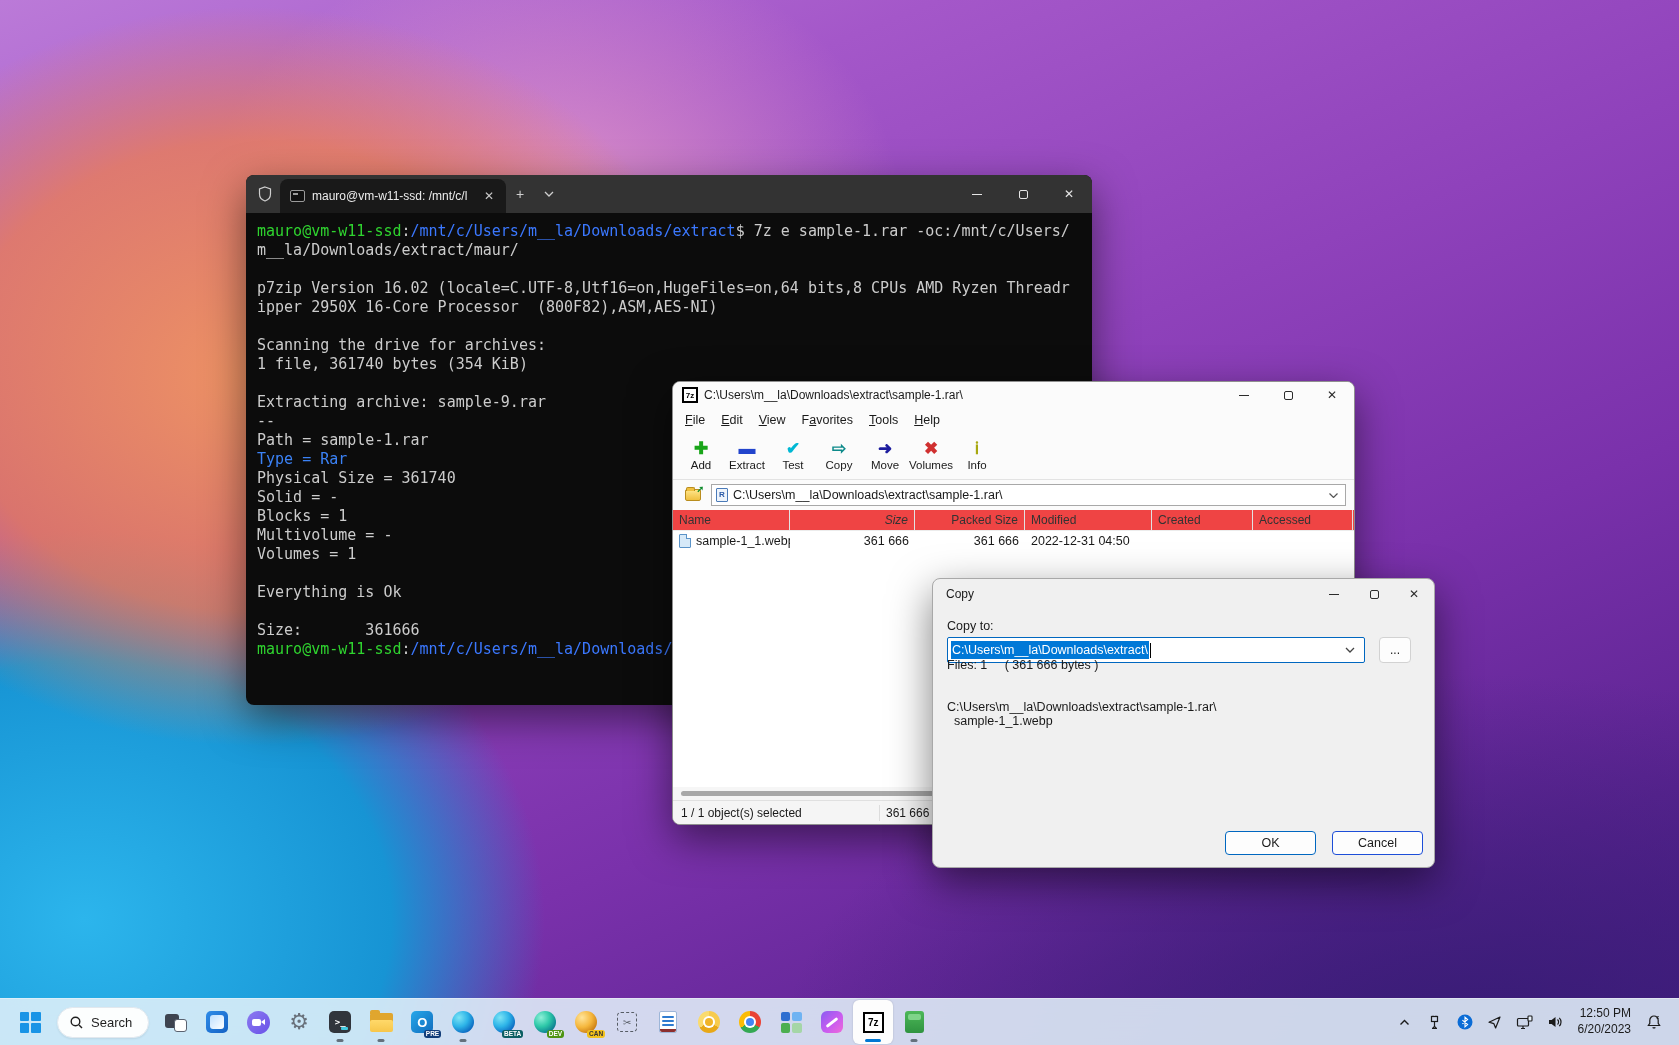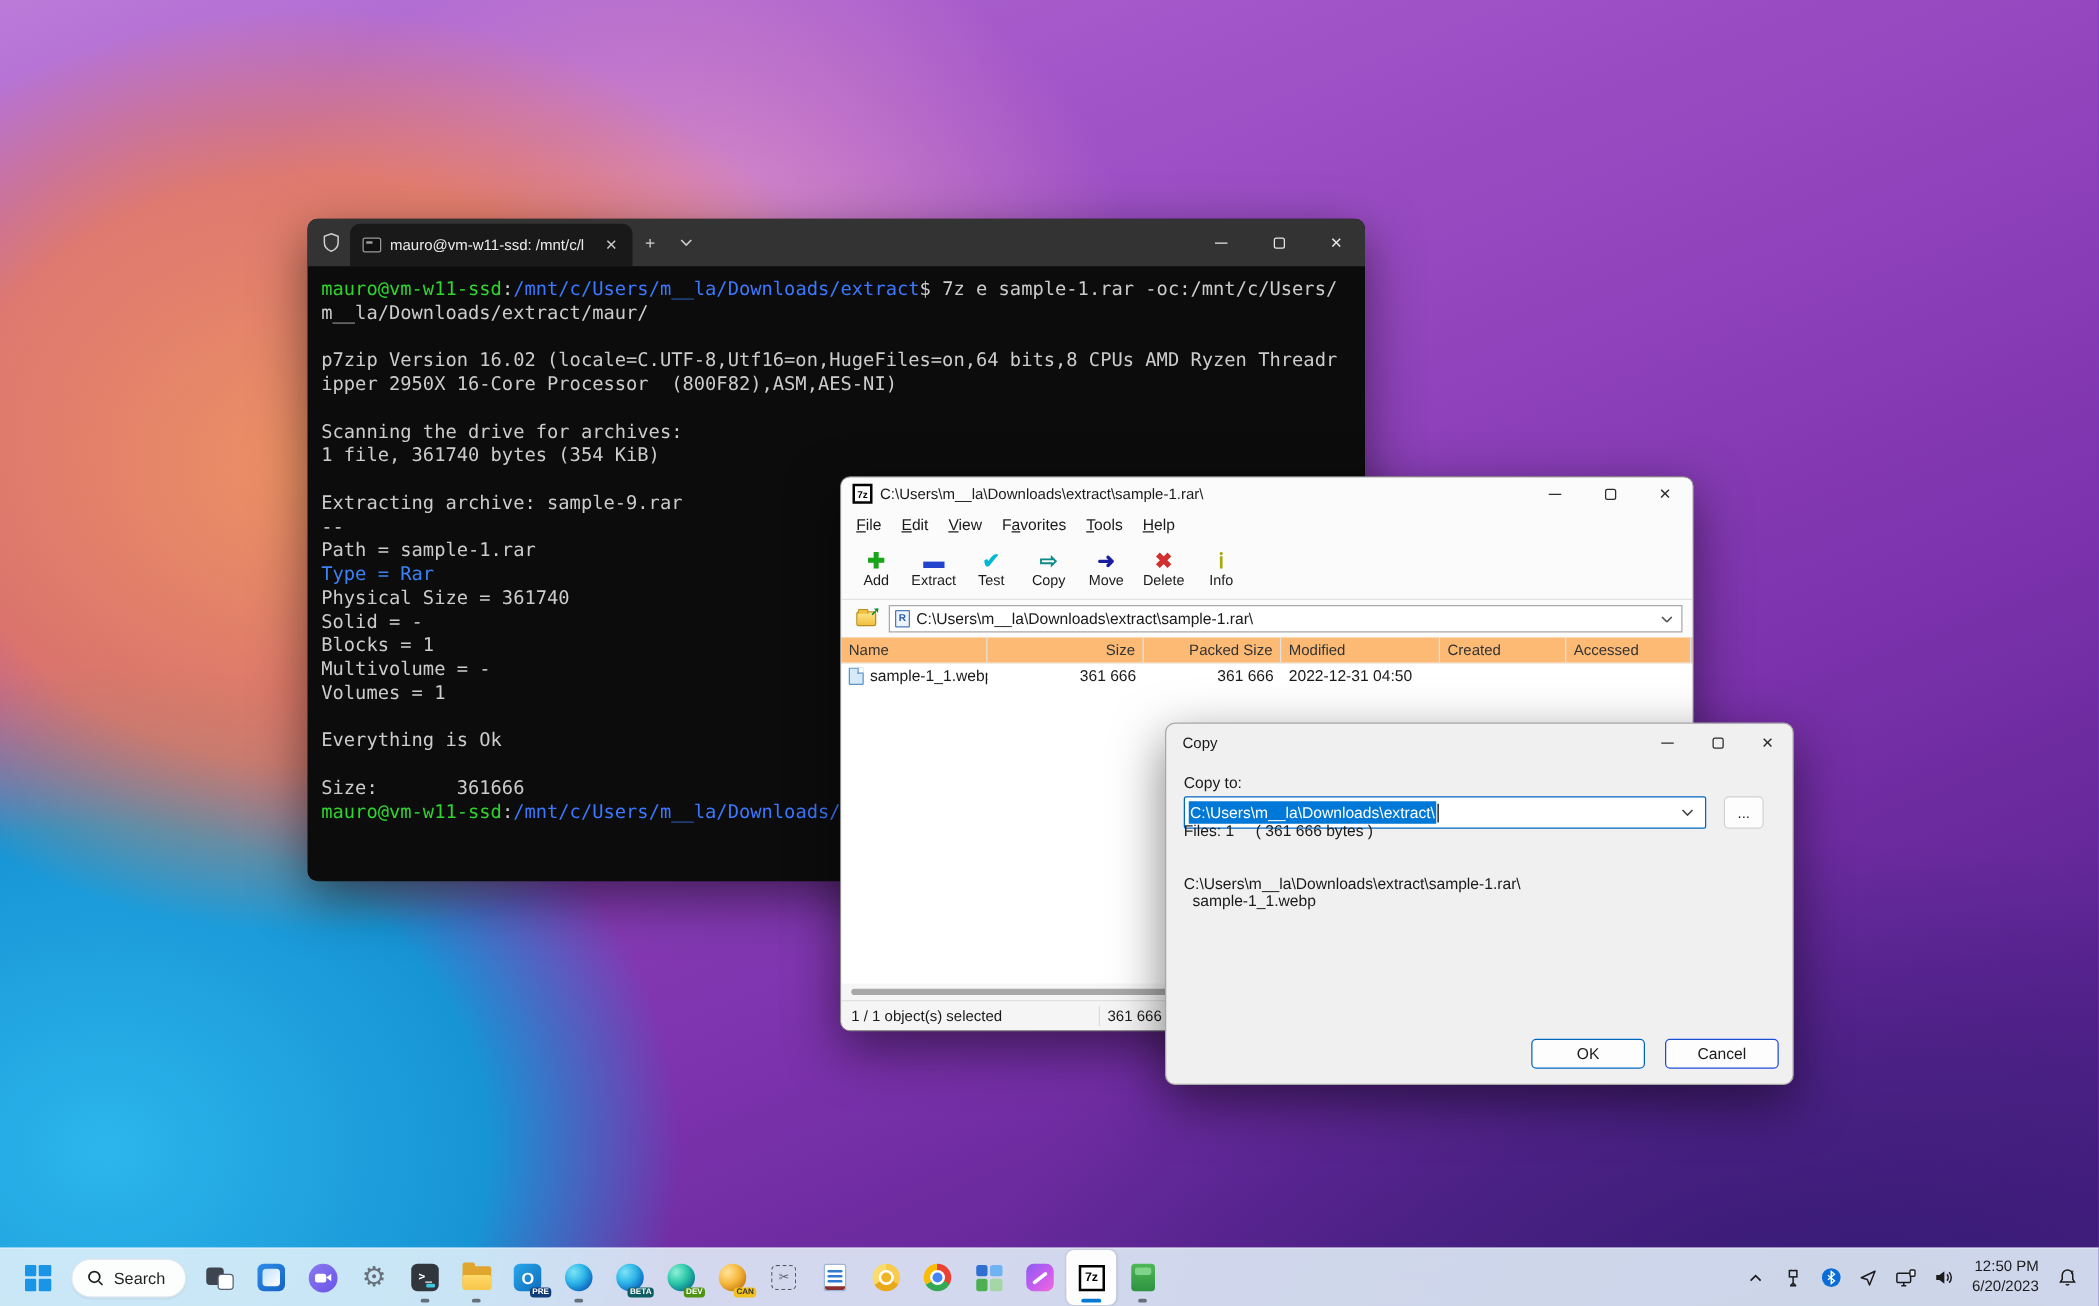--- a/index.html
+++ b/index.html
@@ -49,21 +49,21 @@
 .sz-addrbar{height:30px;background:#fbfbfb;display:flex;align-items:center;padding:0 8px;gap:6px;flex:none}
 .addr-up{width:24px;height:22px;display:flex;align-items:center;justify-content:center;position:relative}
 .mini-folder{width:16px;height:12px;background:linear-gradient(#ffe58a,#f0c040);border:1px solid #b98d1e;border-radius:2px;position:relative}
 .mini-folder:before{content:"";position:absolute;top:-3px;left:0;width:7px;height:3px;background:#f0c040;border:1px solid #b98d1e;border-bottom:none;border-radius:2px 2px 0 0}
 .addr-up .up-arrow{position:absolute;right:1px;top:0;font-size:9px;color:#0d8a2a;font-weight:bold}
 .addr-field{flex:1;height:22px;background:#fff;border:1px solid #a8a8a8;display:flex;align-items:center;padding:0 4px;gap:5px}
 .addr-ico{width:12px;height:14px;background:#eef4fb;border:1px solid #4a7ab8;border-radius:1px;position:relative;flex:none}
 .addr-ico:after{content:"R";position:absolute;left:2px;top:1px;font-size:8px;color:#2a5aa8;font-weight:bold}
 .addr-text{font-size:12.5px;color:#1a1a1a;white-space:nowrap;overflow:hidden;flex:1}
 .addr-dd{font-size:9px;color:#555;padding:0 3px}
-.sz-header{height:21px;background:#fdba74;border-bottom:1px solid #ececec;display:flex;align-items:center;flex:none;font-size:12px;color:#333}
+.sz-header{height:21px;background:#ef4444;border-bottom:1px solid #ececec;display:flex;align-items:center;flex:none;font-size:12px;color:#333}
 .hcell{height:100%;display:flex;align-items:center;border-right:1px solid #e2e2e2;padding:0 6px;white-space:nowrap;overflow:hidden}
 .hcell.r{justify-content:flex-end}
 .sz-list{background:#fff;flex:1;overflow:hidden}
 .sz-row{height:20px;display:flex;align-items:center;font-size:12.5px;color:#1a1a1a}
 .ccell{padding:0 6px;white-space:nowrap;overflow:hidden;display:flex;align-items:center;gap:5px}
 .ccell.r{justify-content:flex-end}
 .doc-ico{width:12px;height:14px;background:#d6e9f8;border:1px solid #5a93c8;border-radius:1px;position:relative;flex:none}
 .doc-ico:after{content:"";position:absolute;right:-1px;top:-1px;width:4px;height:4px;background:#fff;border-left:1px solid #5a93c8;border-bottom:1px solid #5a93c8}
 .sz-hscroll{height:13px;background:#f6f6f6;flex:none;position:relative}
 .sz-hscroll .thumb{position:absolute;left:8px;top:4px;width:548px;height:5px;background:#a8a8a8;border-radius:3px}
@@ -246,21 +246,21 @@
       <div class="tool-btn">
         <span class="tool-glyph" style="color: rgb(13, 138, 138);">⇨</span>
         <span class="tool-label">Copy</span>
       </div>
       <div class="tool-btn">
         <span class="tool-glyph" style="color: rgb(28, 28, 158);">➜</span>
         <span class="tool-label">Move</span>
       </div>
       <div class="tool-btn">
         <span class="tool-glyph" style="color: rgb(208, 48, 48);">✖</span>
-        <span class="tool-label">Delete</span>
+        <span class="tool-label">Volumes</span>
       </div>
       <div class="tool-btn">
         <span class="tool-glyph" style="color: rgb(168, 168, 16);">ℹ</span>
         <span class="tool-label">Info</span>
       </div>
     </div>
   <div class="sz-addrbar">
     <span class="addr-up">
       <span class="mini-folder"></span>
       <span class="up-arrow">➚</span>
@@ -270,21 +270,21 @@
       <span class="addr-text">C:\Users\m__la\Downloads\extract\sample-1.rar\</span>
       <span class="addr-dd">
         <svg width="9" height="5" viewBox="0 0 9 5">
             <path d="M0.5 0.5l4 4 4-4" fill="none" stroke="#555" stroke-width="1.2"></path>
           </svg>
       </span>
     </div>
   </div>
   <div class="sz-header">
       <div class="hcell" style="width: 117px;">Name</div>
-      <div class="hcell r" style="width: 125px;">Size</div>
+      <div class="hcell r" style="width: 125px; font-style: italic;">Size</div>
       <div class="hcell r" style="width: 110px;">Packed Size</div>
       <div class="hcell" style="width: 127px;">Modified</div>
       <div class="hcell" style="width: 101px;">Created</div>
       <div class="hcell" style="width: 100px;">Accessed</div>
     </div>
   <div class="sz-list">
       <div class="sz-row">
         <div class="ccell" style="width: 117px;">
           <span class="doc-ico"></span>
           <span>sample-1_1.webp</span>

